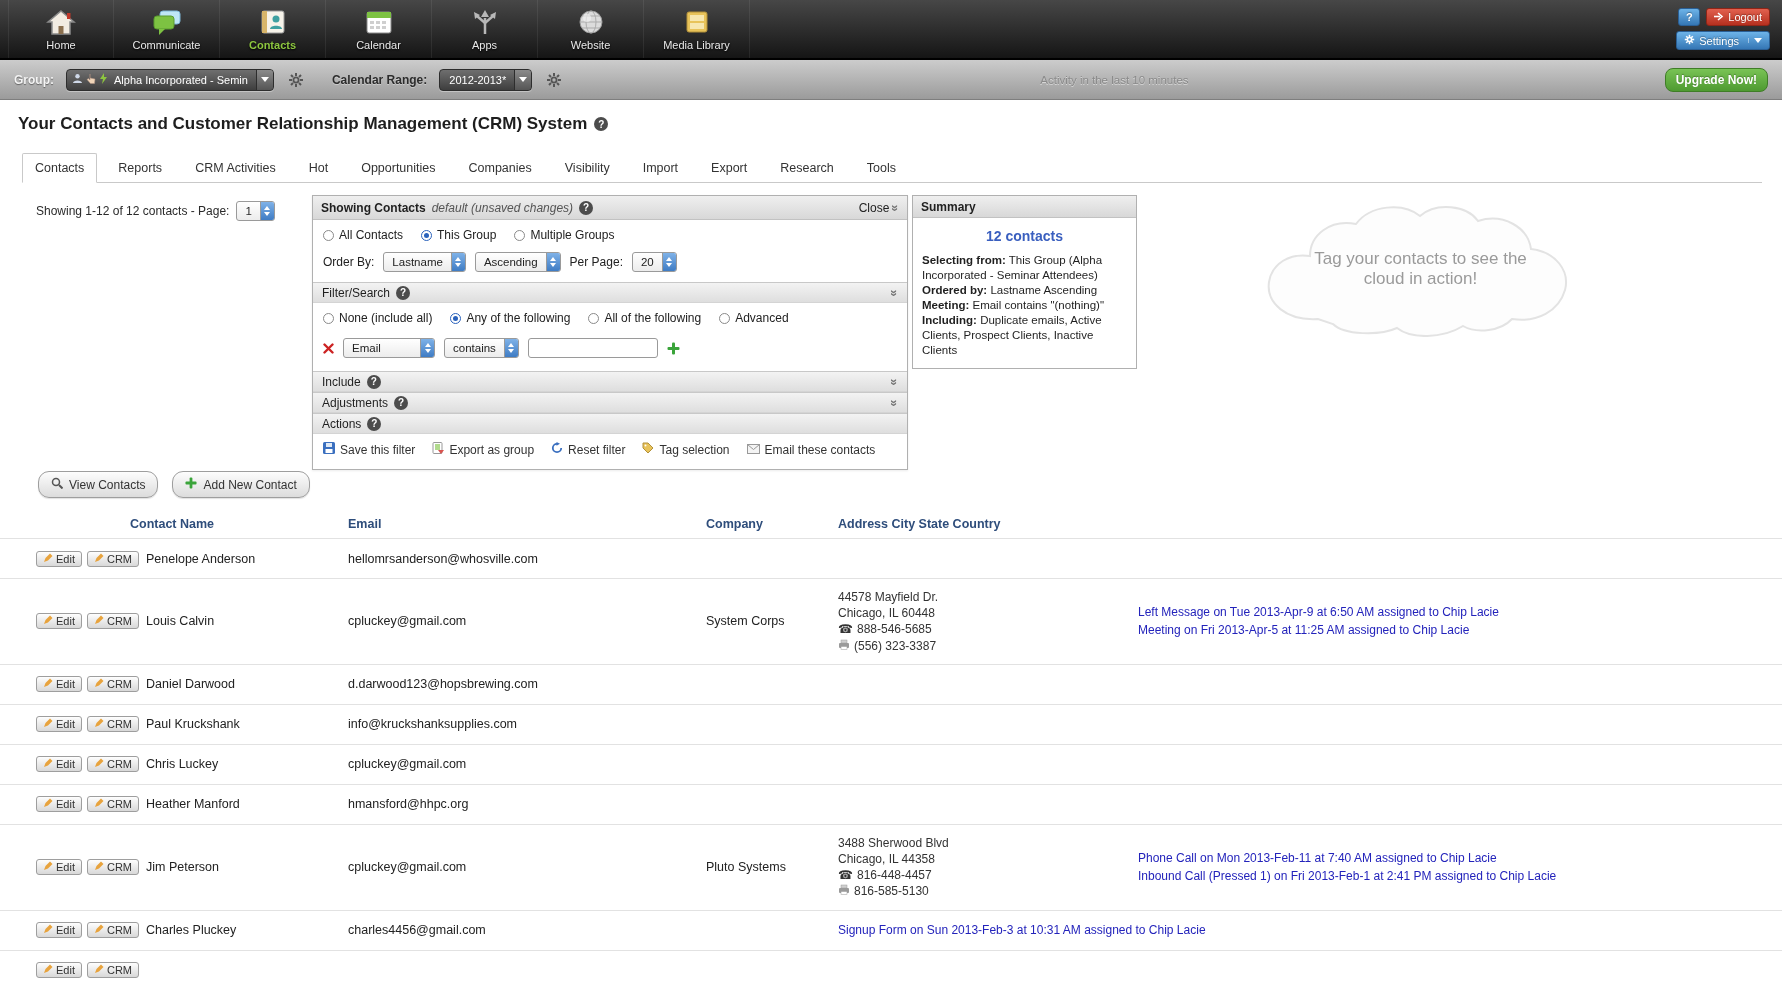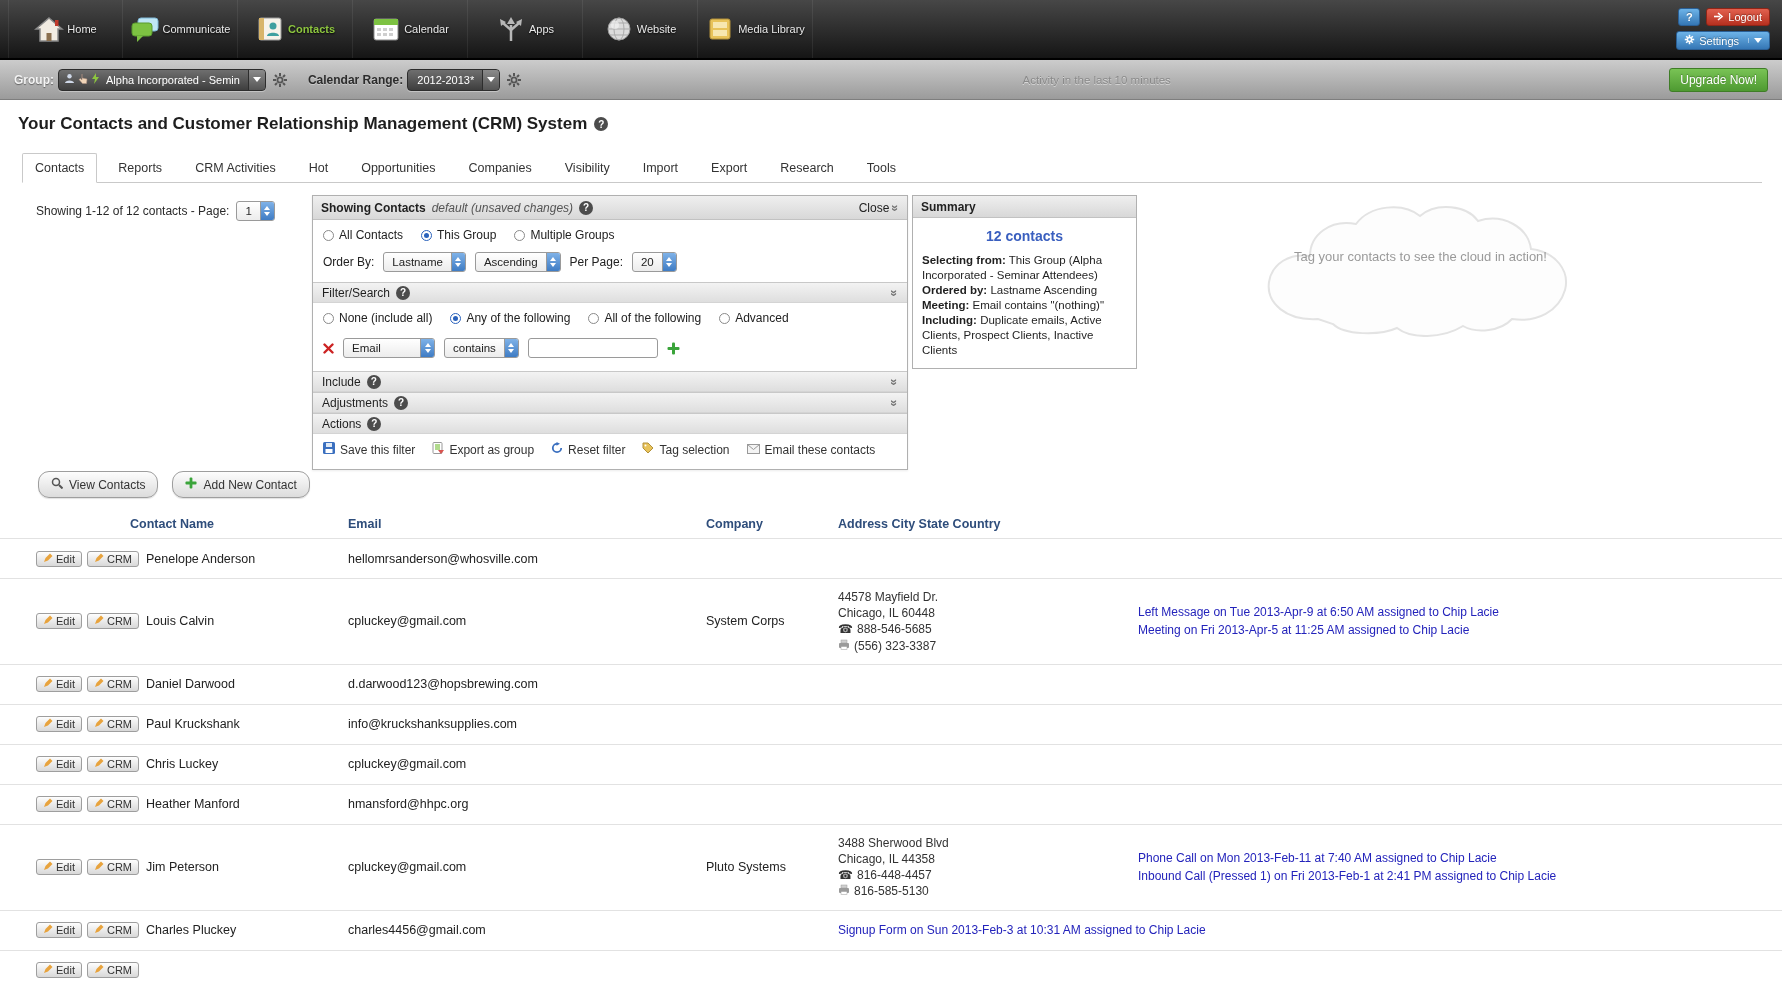--- a/index.html
+++ b/index.html
@@ -2,53 +2,53 @@
 <html><head>
 <meta charset="utf-8">
 <style>
   *{box-sizing:border-box;margin:0;padding:0}
   html,body{width:1782px;height:1000px;overflow:hidden;background:#fff;color:#222;
     font-family:"Liberation Sans",sans-serif;font-size:12px}
 
   
   .topnav{height:60px;background:linear-gradient(#474747,#151515);display:flex;align-items:stretch;
     padding:0 8px;border-bottom:2px solid #000}
-  .nav-item{width:115px;display:flex;flex-direction:row;align-items:center;justify-content:center;gap:3px;
+  .nav-item{width:106px;display:flex;flex-direction:column;align-items:center;justify-content:center;gap:3px;
     color:#e9e9e9;font-size:11px;cursor:pointer;border-right:1px solid rgba(255,255,255,.07)}
   .nav-item:first-child{border-left:1px solid rgba(255,255,255,.07)}
   .nav-item .nav-label{text-shadow:0 1px 2px #000;white-space:nowrap}
   .nav-item.active .nav-label{color:#8dc63f;font-weight:bold}
   .nav-icon{height:28px;display:flex;align-items:flex-end}
   .nav-right{margin-left:auto;display:flex;flex-direction:column;align-items:flex-end;justify-content:center;
     gap:5px;padding-right:4px}
   .nav-right-row{display:flex;gap:6px;align-items:center}
   .btn-blue,.btn-red{display:inline-flex;align-items:center;gap:4px;font-size:11px;color:#fff;border-radius:3px;
     padding:2px 7px;cursor:pointer;text-shadow:0 -1px 1px rgba(0,0,0,.35)}
   .btn-blue{background:linear-gradient(#6db3e8,#3577b5);border:1px solid #2a5f95}
   .btn-red{background:linear-gradient(#e2614f,#b5301f);border:1px solid #8f2517}
   .seg-arrow{border-left:1px solid rgba(255,255,255,.45);margin-left:5px;padding-left:5px;display:inline-flex}
   .help-btn{width:22px;justify-content:center;font-weight:bold}
 
   
   .toolbar{height:40px;background:linear-gradient(#cccccc,#9b9b9b);border-bottom:1px solid #7e7e7e;
-    display:flex;align-items:center;padding:0 14px;gap:4px}
+    display:flex;align-items:center;padding:0 14px;gap:12px}
   .lbl-light{color:#f4f4f4;font-weight:bold;font-size:12px;text-shadow:0 1px 1px rgba(0,0,0,.45)}
   .lbl-dark{color:#2c2c2c;font-weight:bold;font-size:12px;text-shadow:0 1px 0 rgba(255,255,255,.35)}
   .pill{height:22px;display:inline-flex;align-items:center;background:linear-gradient(#6f6f6f,#3e3e3e);
     border:1px solid #2d2d2d;border-radius:4px;color:#fff;font-size:11px;cursor:pointer;
     box-shadow:0 1px 0 rgba(255,255,255,.35)}
   .pill-icons{display:inline-flex;align-items:center;gap:3px;padding:0 2px 0 5px}
   .pill-text{padding:0 8px 0 4px;white-space:nowrap}
   .pill-arrow{width:17px;align-self:stretch;display:flex;align-items:center;justify-content:center;
     border-left:1px solid #2d2d2d;background:linear-gradient(#8b8b8b,#555);border-radius:0 3px 3px 0}
   .tri-down{width:0;height:0;border-left:4px solid transparent;border-right:4px solid transparent;border-top:5px solid #fff}
   .gear-btn{width:20px;height:20px;display:inline-flex;align-items:center;justify-content:center;cursor:pointer}
   .activity{flex:1;text-align:center;color:#8a8a8a;font-size:11.5px;text-shadow:0 1px 0 rgba(255,255,255,.5)}
-  .btn-green{background:linear-gradient(#79c355,#4e9a31);border:1px solid #3f7d27;color:#fff;font-weight:normal;
-    font-size:12px;padding:4px 10px;border-radius:3px;cursor:pointer;text-shadow:0 -1px 1px rgba(0,0,0,.3)}
+  .btn-green{background:linear-gradient(#79c355,#4e9a31);border:1px solid #3f7d27;color:#fff;font-weight:bold;
+    font-size:12px;padding:4px 10px;border-radius:8px;cursor:pointer;text-shadow:0 -1px 1px rgba(0,0,0,.3)}
 
   
   .page-title{margin:14px 0 0 18px;display:flex;align-items:center;gap:7px;font-size:17px;font-weight:bold;color:#1e1e1e}
   .help-icon{width:14px;height:14px;border-radius:50%;background:#4c4c4c;color:#fff;font-size:10px;font-weight:bold;
     display:inline-flex;align-items:center;justify-content:center;cursor:pointer;flex:none}
   .help-icon::after{content:"?"}
   .tabs{margin:17px 20px 0 22px;display:flex;align-items:flex-end;border-bottom:1px solid #c9c9c9;height:32px}
   .tab{padding:7px 12px;font-size:12.5px;color:#333;cursor:pointer;margin-right:9px;white-space:nowrap}
   .tab.active{background:#fff;border:1px solid #c9c9c9;border-bottom:1px solid #fff;margin-bottom:-1px;border-radius:2px 2px 0 0}
 
@@ -87,21 +87,21 @@
   .actions-row{display:flex;align-items:center;gap:17px;padding:8px 10px 12px;font-size:12px;color:#333}
   .action-link{display:inline-flex;align-items:center;gap:5px;cursor:pointer;white-space:nowrap}
 
   .summary-panel{position:absolute;left:912px;top:0;width:225px;border:1px solid #b0b0b0;background:#fff}
   .sp-header{height:22px;background:linear-gradient(#efefef,#d8d8d8);border-bottom:1px solid #c2c2c2;display:flex;
     align-items:center;padding:0 8px;font-size:12px;font-weight:bold;gap:6px}
   .sp-body{padding:7px 9px 10px;font-size:11.5px;line-height:1.3;color:#1f1f1f}
   .sp-count{text-align:center;color:#3a5fbf;font-weight:bold;font-size:14px;margin:2px 0 8px}
 
   .cloud-wrap{position:absolute;left:1248px;top:2px;width:340px;height:140px}
-  .cloud-text{position:absolute;left:45px;top:52px;width:255px;text-align:center;color:#9a9a9a;font-size:13px}
+  .cloud-text{position:absolute;left:45px;top:52px;width:255px;text-align:center;color:#9a9a9a;font-size:17px}
 
   
   .btns-row{margin:18px 0 0 38px;display:flex;gap:14px}
   .btn-std{display:inline-flex;align-items:center;gap:6px;background:linear-gradient(#fdfdfd,#dcdcdc);
     border:1px solid #9e9e9e;border-radius:11px;padding:5px 12px;font-size:12px;color:#333;cursor:pointer;
     box-shadow:0 1px 1px rgba(0,0,0,.12)}
 
   
   .table{margin-top:15px}
   .t-head{display:flex;padding:4px 40px 7px 36px;font-size:12.5px;font-weight:bold;color:#2e4d7b}

